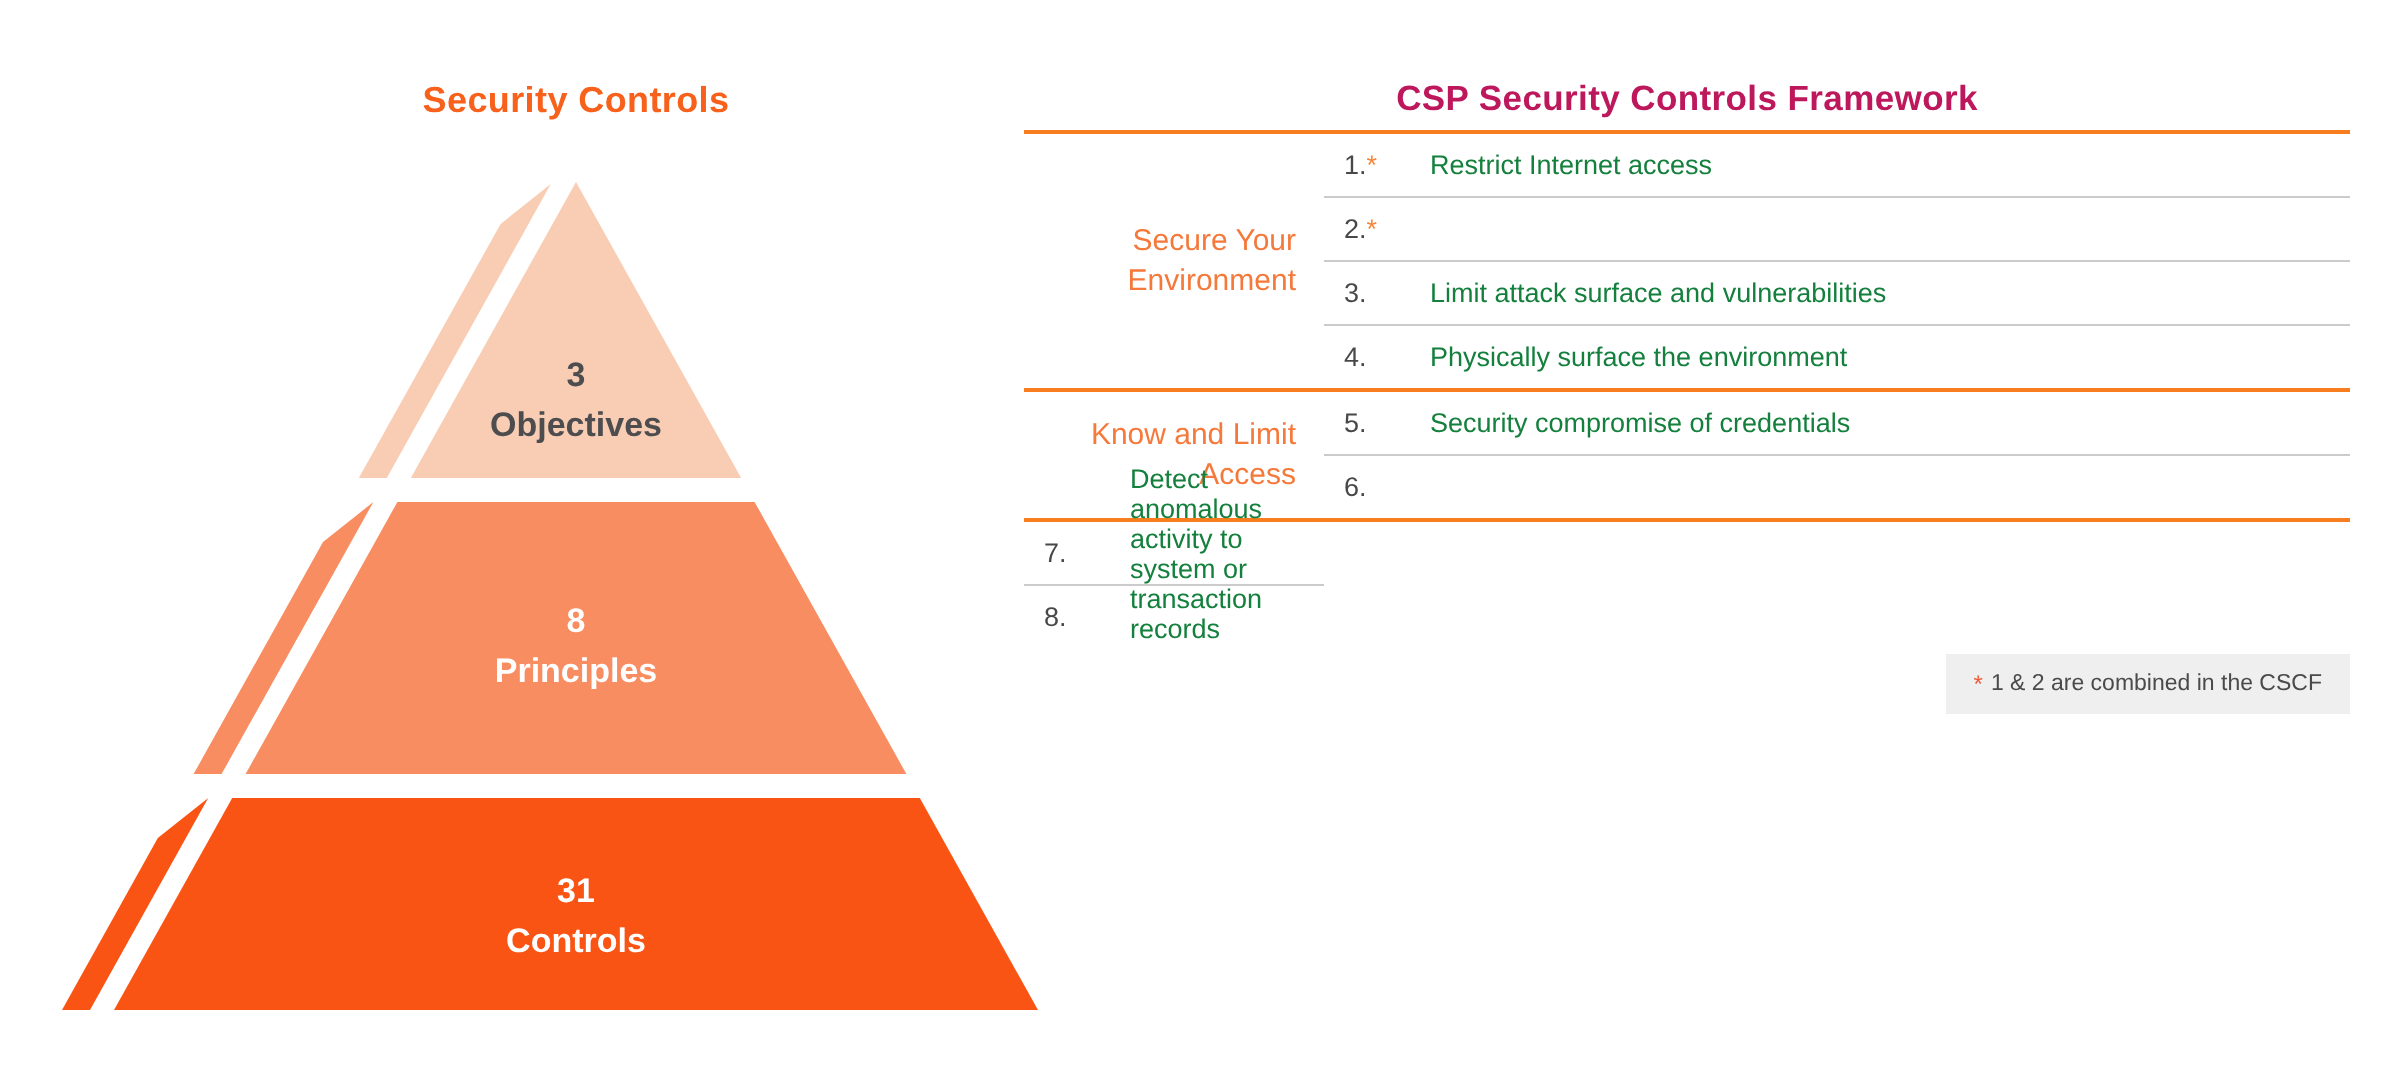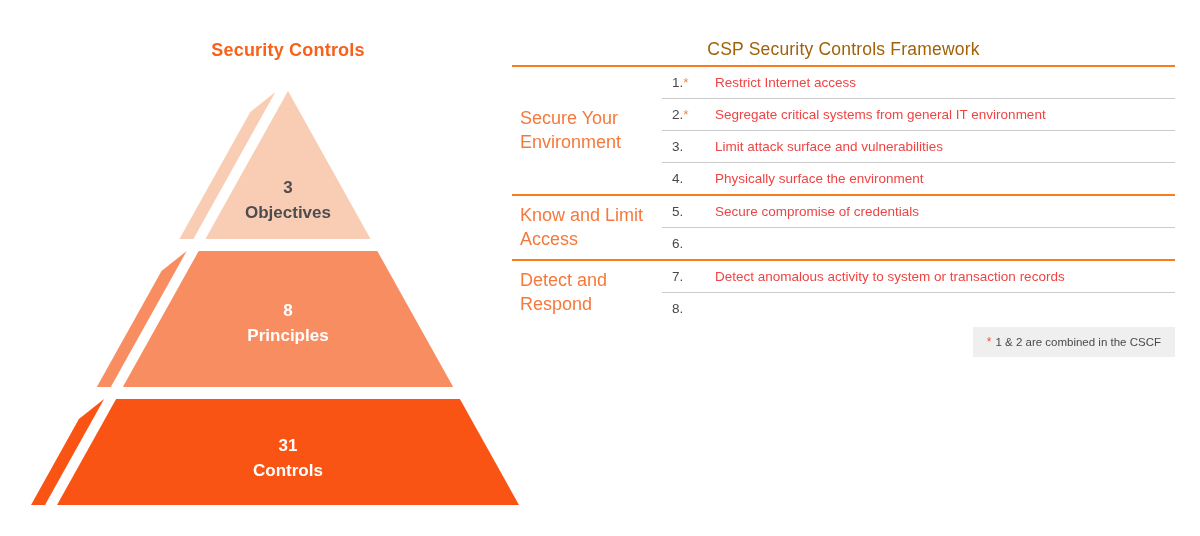--- a/index.html
+++ b/index.html
@@ -13,36 +13,37 @@
   .pyramid-title{
     position:absolute;left:15px;top:40px;width:546px;text-align:center;
     font-size:18px;font-weight:bold;color:#F8611C;letter-spacing:.2px;
   }
   .pyramid-svg{position:absolute;left:0;top:0;}
   .pyr-label{font-family:"Liberation Sans","DejaVu Sans",sans-serif;font-size:17px;font-weight:bold;}
   
   .framework{position:absolute;left:512px;top:33px;width:663px;}
   .fw-title{
     height:32px;display:flex;align-items:center;justify-content:center;
-    font-size:17.5px;font-weight:normal;color:#a16207;letter-spacing:.2px;
+    font-size:17.5px;font-weight:bold;color:#be185d;letter-spacing:.2px;
   }
   .fw-group{border-top:2.5px solid #F87D1E;display:grid;grid-template-columns:150px 1fr;}
   .fw-cat{
-    display:flex;align-items:center;color:#F5793B;font-size:18px;line-height:1.3;
+    display:flex;align-items:center;color:#F5793B;font-size:15px;line-height:1.3;
     padding:2px 14px 2px 8px;
+    text-align:right;
   }
   .fw-items{display:flex;flex-direction:column;}
   .fw-item{height:31px;display:flex;align-items:center;border-bottom:1px solid #CBCBCB;}
   .fw-item:last-child{border-bottom:none;}
   .fw-num{
     width:53px;flex:0 0 53px;padding-left:10px;box-sizing:border-box;
     color:#48484A;font-size:13.5px;
   }
   .fw-ast{color:#F4883F;font-size:13.5px;}
-  .fw-text{color:#ef4444;font-size:13.5px;}
+  .fw-text{color:#15803d;font-size:13.5px;}
   .fw-footnote-row{display:flex;justify-content:flex-end;margin-top:3px;}
   .fw-footnote{
     background:#EFEFEF;padding:8px 14px;font-size:11.5px;color:#4A4A4C;
     display:flex;align-items:center;gap:4px;
   }
   .fw-footnote .fn-ast{color:#EE5B3A;font-size:12px;}
 </style>
 </head>
 <body>
 
@@ -75,48 +76,46 @@
 
     <div class="fw-group">
       <div class="fw-cat">Secure Your Environment</div>
       <div class="fw-items">
         <div class="fw-item">
           <span class="fw-num"><span>1.</span><span class="fw-ast">*</span></span>
           <span class="fw-text">Restrict Internet access</span>
         </div>
         <div class="fw-item">
           <span class="fw-num"><span>2.</span><span class="fw-ast">*</span></span>
-          <span class="fw-text">Segregate critical systems from general IT environment</span>
         </div>
         <div class="fw-item">
           <span class="fw-num">3.</span>
           <span class="fw-text">Limit attack surface and vulnerabilities</span>
         </div>
         <div class="fw-item">
           <span class="fw-num">4.</span>
           <span class="fw-text">Physically surface the environment</span>
         </div>
       </div>
     </div>
 
     <div class="fw-group">
       <div class="fw-cat">Know and Limit Access</div>
       <div class="fw-items">
         <div class="fw-item">
           <span class="fw-num">5.</span>
-          <span class="fw-text">Secure compromise of credentials</span>
+          <span class="fw-text">Security compromise of credentials</span>
         </div>
         <div class="fw-item">
           <span class="fw-num">6.</span>
         </div>
       </div>
     </div>
 
     <div class="fw-group">
-      <div class="fw-cat">Detect and Respond</div>
       <div class="fw-items">
         <div class="fw-item">
           <span class="fw-num">7.</span>
           <span class="fw-text">Detect anomalous activity to system or transaction records</span>
         </div>
         <div class="fw-item">
           <span class="fw-num">8.</span>
         </div>
       </div>
     </div>

